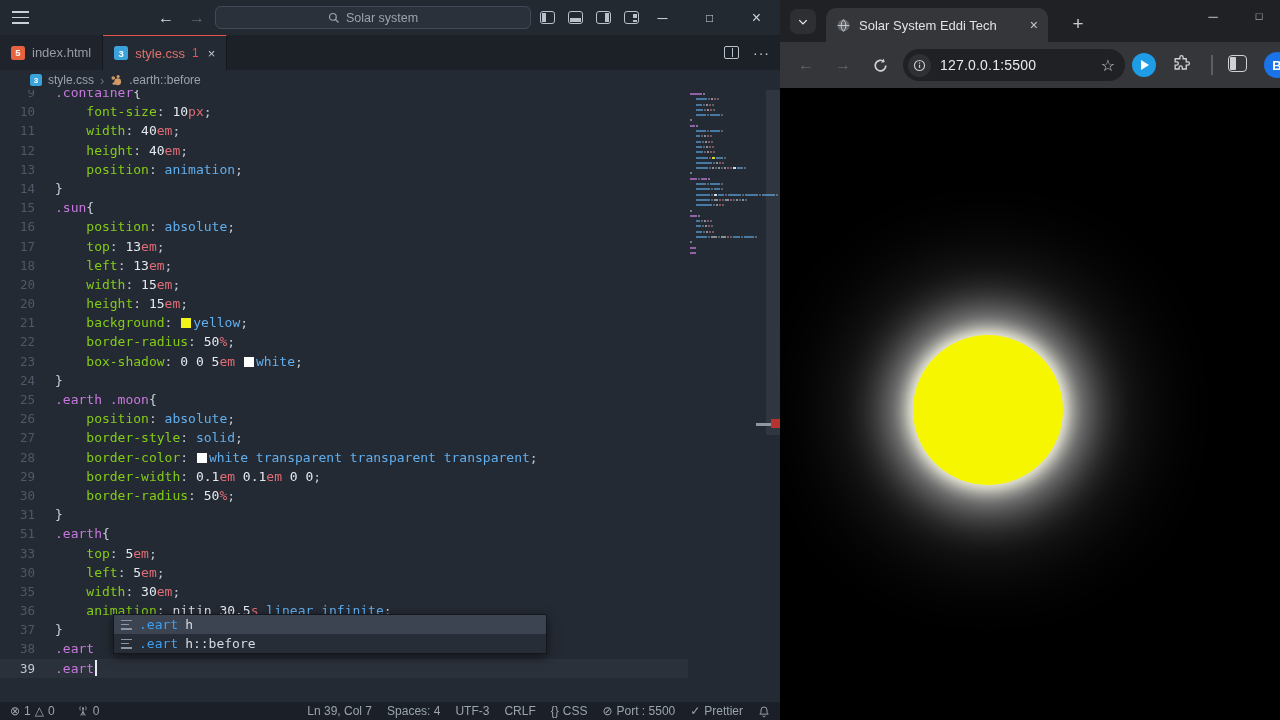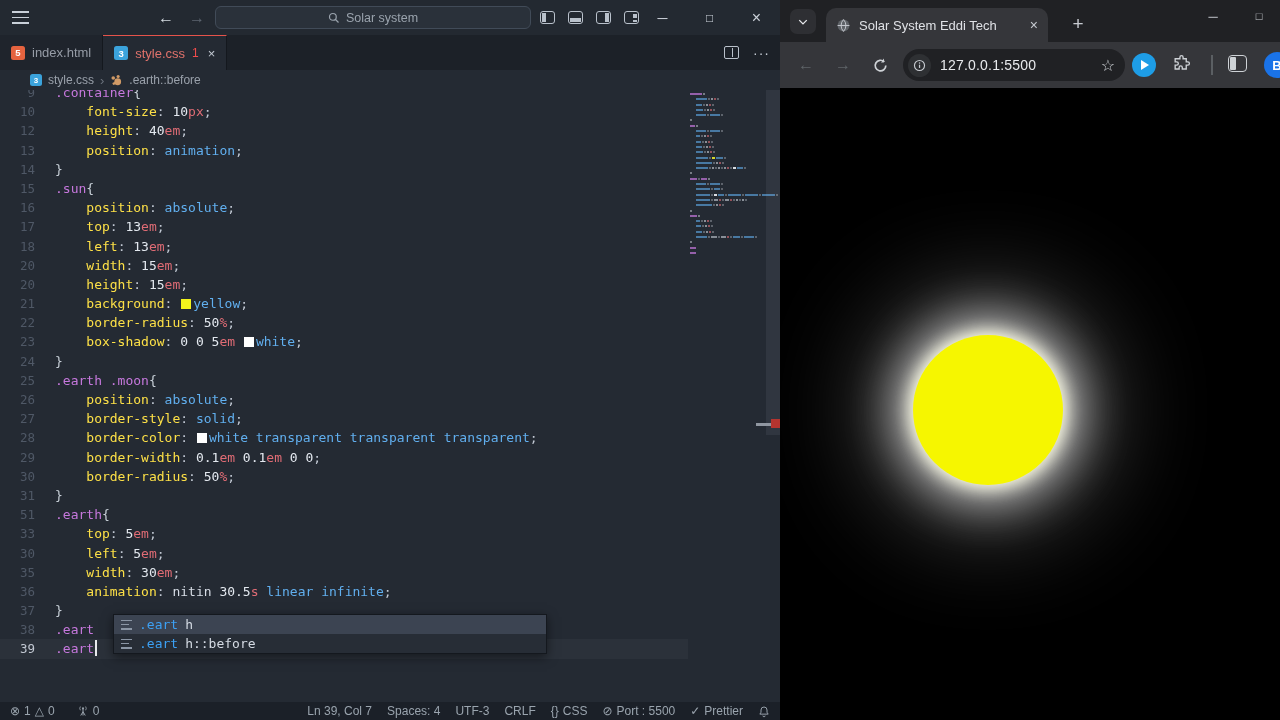--- a/index.html
+++ b/index.html
@@ -51,21 +51,21 @@
   .fic-sm { width:12px; height:12px; font-size:8px; }
 
   .editor { position:relative; flex:1; overflow:hidden; background:#242a33;
             font-family:"DejaVu Sans Mono", monospace; font-size:13px; }
   .code { position:absolute; top:-7px; left:0; right:92px; }
   .line { display:flex; height:19.2px; line-height:19.2px; white-space:pre; }
   .line.current { background:rgba(255,255,255,0.035); }
   .ln { flex:0 0 55px; text-align:right; padding-right:20px; color:#4f5866; font-size:12.5px; }
   .line.current .ln { color:#c2c8d2; }
   .lc { white-space:pre; position:relative; }
-  .tk-s { color:#c678dd; } .tk-b { color:#c9d1d9; } .tk-k { color:#fde047; }
+  .tk-s { color:#c678dd; } .tk-b { color:#c9d1d9; } .tk-k { color:#84cc16; }
   .tk-o { color:#c2c9d4; } .tk-n { color:#e3e8ef; } .tk-u { color:#e06c75; }
   .tk-v { color:#61afef; } .tk-w { color:#d7dde6; }
   .tk-i { }
   .sw { display:inline-block; width:10px; height:10px; margin:0 2px 0 1px; vertical-align:-1px; }
   .sw-y { background:#f3f31c; }
   .sw-q { background:#ffffff; }
   .cursor { display:inline-block; width:1.6px; height:16px; background:#e8eaed; vertical-align:-3px; margin-left:1px; }
 
   .minimap { position:absolute; top:3px; right:18px; width:72px; }
   .mm-row { height:2px; margin-bottom:3.3px; white-space:nowrap; font-size:0; }
@@ -217,20 +217,21 @@
         <circle cx="10" cy="3" r="1.9" fill="#d19a66"></circle>
         <rect x="3" y="10" width="5" height="3" rx="1.4" fill="#d19a66" transform="rotate(-20 5.5 11.5)"></rect>
       </svg>
       <span>.earth::before</span>
     </div>
 
     <div class="editor">
       <div class="code">
           <div class="line"><span class="ln">9</span><span class="lc"><span class="tk-s">.container</span><span class="tk-b">{</span></span></div>
           <div class="line"><span class="ln">10</span><span class="lc"><span class="tk-i">    </span><span class="tk-k">font-size</span><span class="tk-o">: </span><span class="tk-n">10</span><span class="tk-u">px</span><span class="tk-o">;</span></span></div>
+          <div class="line"><span class="ln">11</span><span class="lc"><span class="tk-i">    </span><span class="tk-k">width</span><span class="tk-o">: </span><span class="tk-n">40</span><span class="tk-u">em</span><span class="tk-o">;</span></span></div>
           <div class="line"><span class="ln">12</span><span class="lc"><span class="tk-i">    </span><span class="tk-k">height</span><span class="tk-o">: </span><span class="tk-n">40</span><span class="tk-u">em</span><span class="tk-o">;</span></span></div>
           <div class="line"><span class="ln">13</span><span class="lc"><span class="tk-i">    </span><span class="tk-k">position</span><span class="tk-o">: </span><span class="tk-v">animation</span><span class="tk-o">;</span></span></div>
           <div class="line"><span class="ln">14</span><span class="lc"><span class="tk-b">}</span></span></div>
           <div class="line"><span class="ln">15</span><span class="lc"><span class="tk-s">.sun</span><span class="tk-b">{</span></span></div>
           <div class="line"><span class="ln">16</span><span class="lc"><span class="tk-i">    </span><span class="tk-k">position</span><span class="tk-o">: </span><span class="tk-v">absolute</span><span class="tk-o">;</span></span></div>
           <div class="line"><span class="ln">17</span><span class="lc"><span class="tk-i">    </span><span class="tk-k">top</span><span class="tk-o">: </span><span class="tk-n">13</span><span class="tk-u">em</span><span class="tk-o">;</span></span></div>
           <div class="line"><span class="ln">18</span><span class="lc"><span class="tk-i">    </span><span class="tk-k">left</span><span class="tk-o">: </span><span class="tk-n">13</span><span class="tk-u">em</span><span class="tk-o">;</span></span></div>
           <div class="line"><span class="ln">20</span><span class="lc"><span class="tk-i">    </span><span class="tk-k">width</span><span class="tk-o">: </span><span class="tk-n">15</span><span class="tk-u">em</span><span class="tk-o">;</span></span></div>
           <div class="line"><span class="ln">20</span><span class="lc"><span class="tk-i">    </span><span class="tk-k">height</span><span class="tk-o">: </span><span class="tk-n">15</span><span class="tk-u">em</span><span class="tk-o">;</span></span></div>
           <div class="line"><span class="ln">21</span><span class="lc"><span class="tk-i">    </span><span class="tk-k">background</span><span class="tk-o">: </span><span class="sw sw-y"></span><span class="tk-v">yellow</span><span class="tk-o">;</span></span></div>

